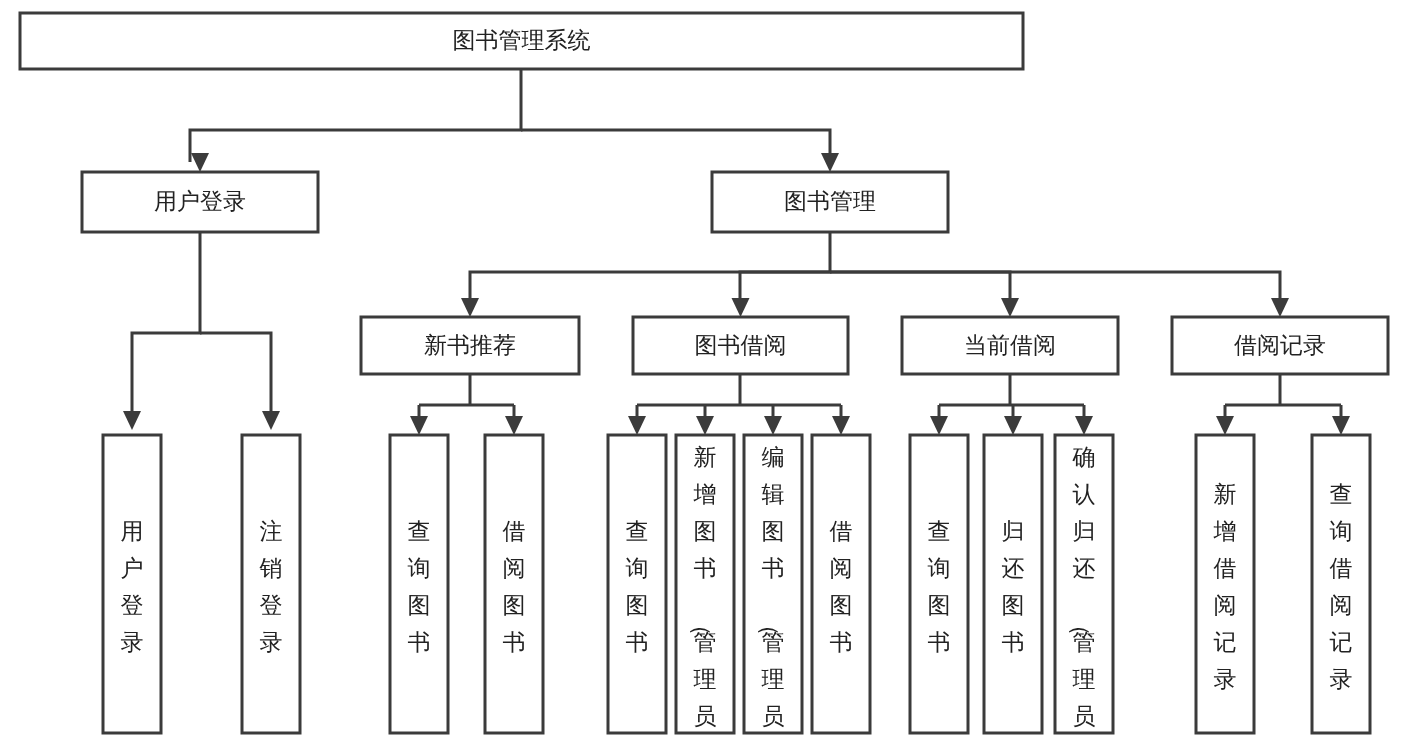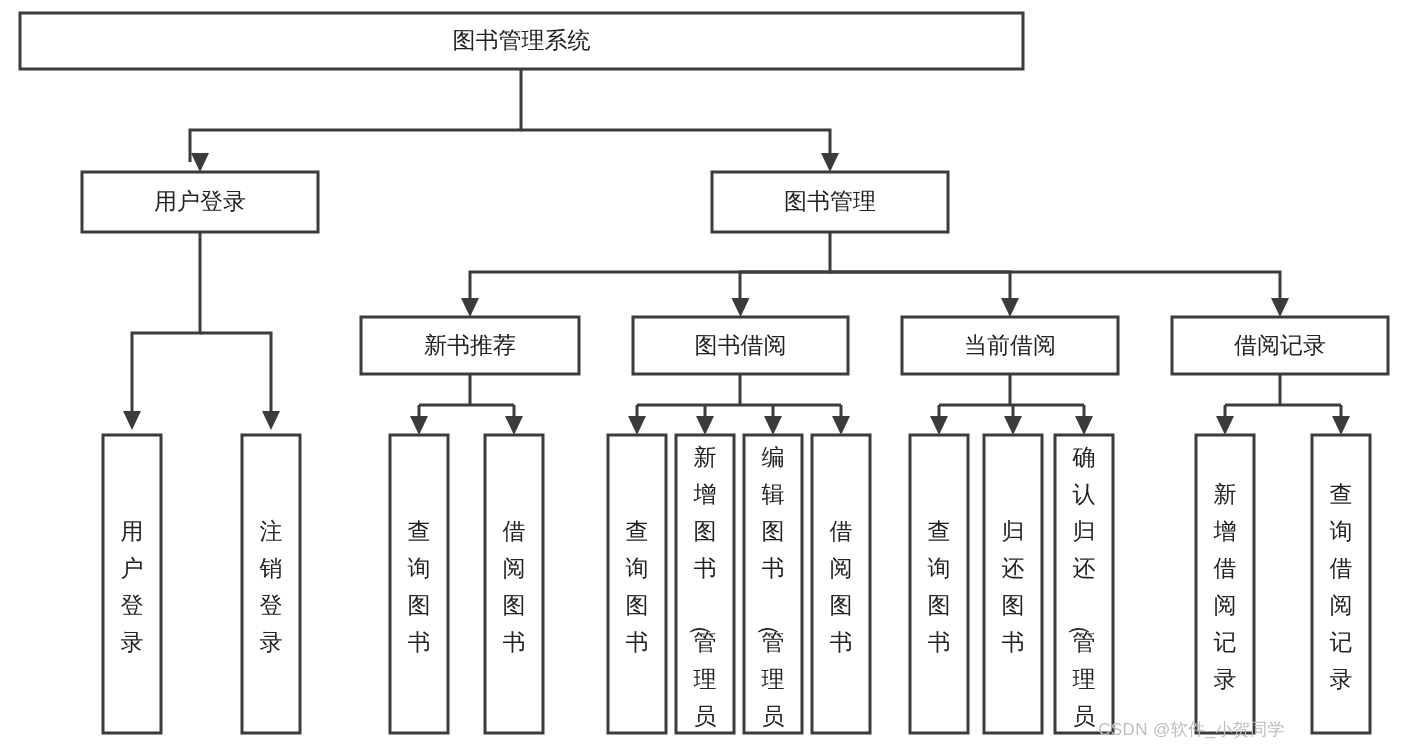--- a/index.html
+++ b/index.html
@@ -197,14 +197,13 @@
         <g>
           <rect x="1196" y="435" width="58" height="298" class="node-rect"></rect>
           <text x="1225" class="node-label-v"><tspan x="1225" y="501.86">新</tspan><tspan x="1225" y="538.86">增</tspan><tspan x="1225" y="575.86">借</tspan><tspan x="1225" y="612.86">阅</tspan><tspan x="1225" y="649.86">记</tspan><tspan x="1225" y="686.86">录</tspan></text>
         </g>
         <g>
           <rect x="1312" y="435" width="58" height="298" class="node-rect"></rect>
           <text x="1341" class="node-label-v"><tspan x="1341" y="501.86">查</tspan><tspan x="1341" y="538.86">询</tspan><tspan x="1341" y="575.86">借</tspan><tspan x="1341" y="612.86">阅</tspan><tspan x="1341" y="649.86">记</tspan><tspan x="1341" y="686.86">录</tspan></text>
         </g>
       </g>
   </svg>
-  <div class="watermark">CSDN @软件_小贺同学</div>
 </div>
 
 </body></html>

